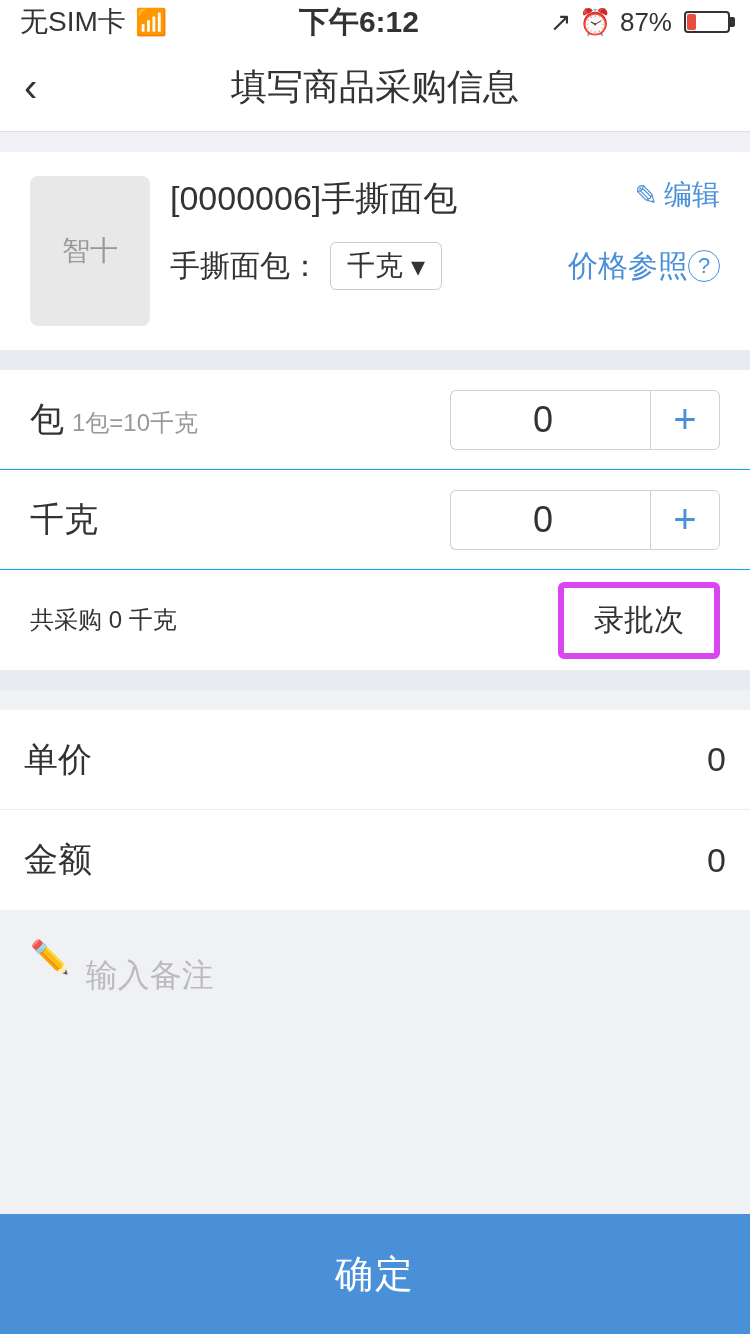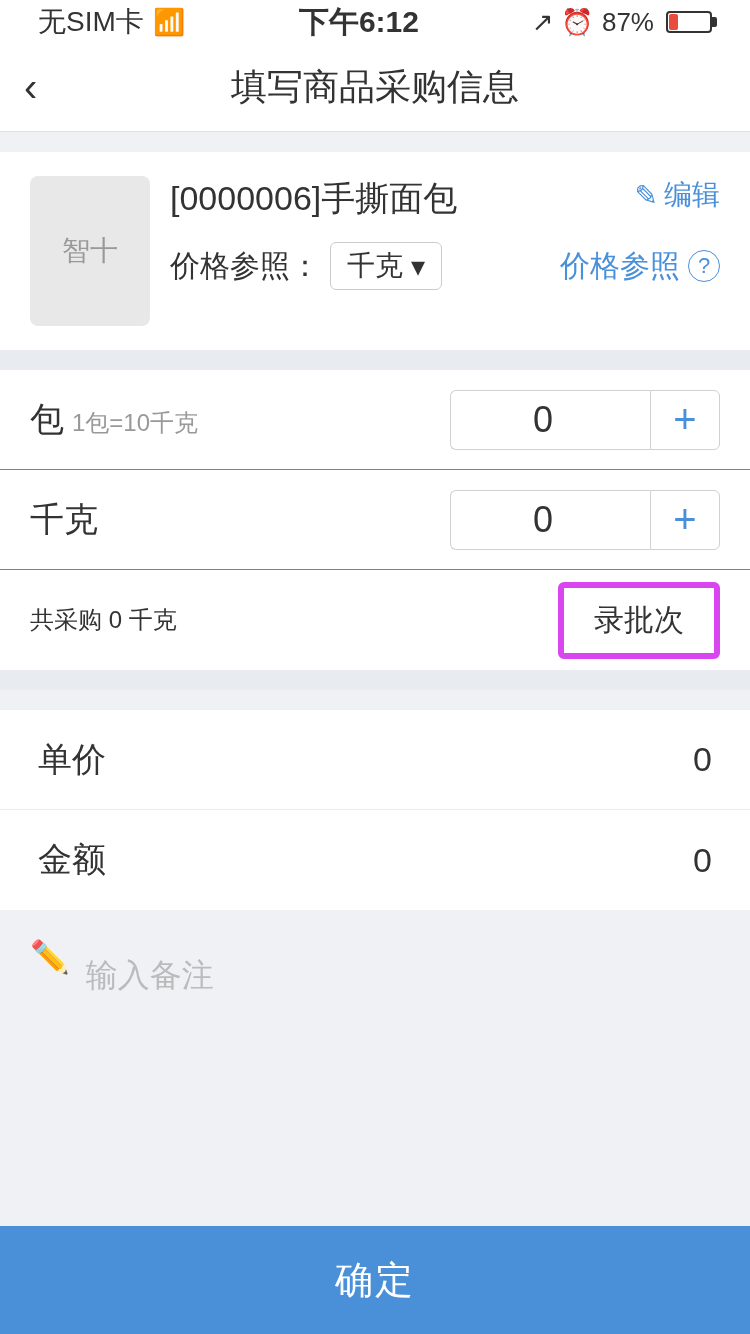--- a/index.html
+++ b/index.html
@@ -15,21 +15,21 @@
     }
 
     
     .status-bar {
       width: 750px;
       height: 44px;
       background: #fff;
       display: flex;
       align-items: center;
       justify-content: space-between;
-      padding: 0 38px;
+      padding: 0 20px;
       font-size: 28px;
       font-weight: 500;
     }
     .status-left { display: flex; align-items: center; gap: 10px; }
     .status-center { font-size: 30px; font-weight: 600; }
     .status-right { display: flex; align-items: center; gap: 8px; font-size: 26px; }
     .battery {
       display: inline-block;
       width: 46px;
       height: 22px;
@@ -144,21 +144,20 @@
       align-items: center;
       gap: 8px;
       cursor: pointer;
       margin-left: 10px;
     }
     .price-ref {
       font-size: 30px;
       color: #4a90d9;
       display: flex;
       align-items: center;
-      gap: 8px;
       cursor: pointer;
     }
 
     
     .section-divider {
       height: 20px;
       background: #e8ecf0;
     }
 
     
@@ -240,21 +239,21 @@
 
     
     .info-section {
       background: #fff;
       margin-top: 20px;
     }
     .info-row {
       display: flex;
       align-items: center;
       justify-content: space-between;
-      padding: 0 38px;
+      padding: 0 24px;
       height: 100px;
       border-bottom: 1px solid #ececec;
     }
     .info-row:last-child { border-bottom: none; }
     .info-label { font-size: 34px; color: #333; }
     .info-value { font-size: 34px; color: #333; }
 
     
     .notes-section {
       background: #eff1f5;
@@ -274,21 +273,21 @@
       flex: 1;
       min-height: 240px;
     }
 
     
     .confirm-btn {
       position: fixed;
       bottom: 0;
       left: 0;
       width: 750px;
-      height: 108px;
+      height: 120px;
       background: #4a90d9;
       color: #fff;
       font-size: 38px;
       font-weight: 500;
       display: flex;
       align-items: center;
       justify-content: center;
       cursor: pointer;
       letter-spacing: 2px;
     }
@@ -329,21 +328,21 @@
   <div class="product-info">
     <div class="product-header">
       <span class="product-name">[0000006]手撕面包</span>
       <span class="edit-btn">
         <span>✎</span>
         <span>编辑</span>
       </span>
     </div>
     <div class="product-unit-row">
       <div style="display:flex;align-items:center;">
-        <span class="unit-label">价格参照：</span>
+        <span class="unit-label">手撕面包：</span>
         <div class="unit-select">
           <span>千克</span>
           <span>▾</span>
         </div>
       </div>
       <div class="price-ref">
         <span>价格参照</span>
         <span style="border:1px solid #4a90d9;border-radius:50%;width:32px;height:32px;display:flex;align-items:center;justify-content:center;font-size:22px;">?</span>
       </div>
     </div>

